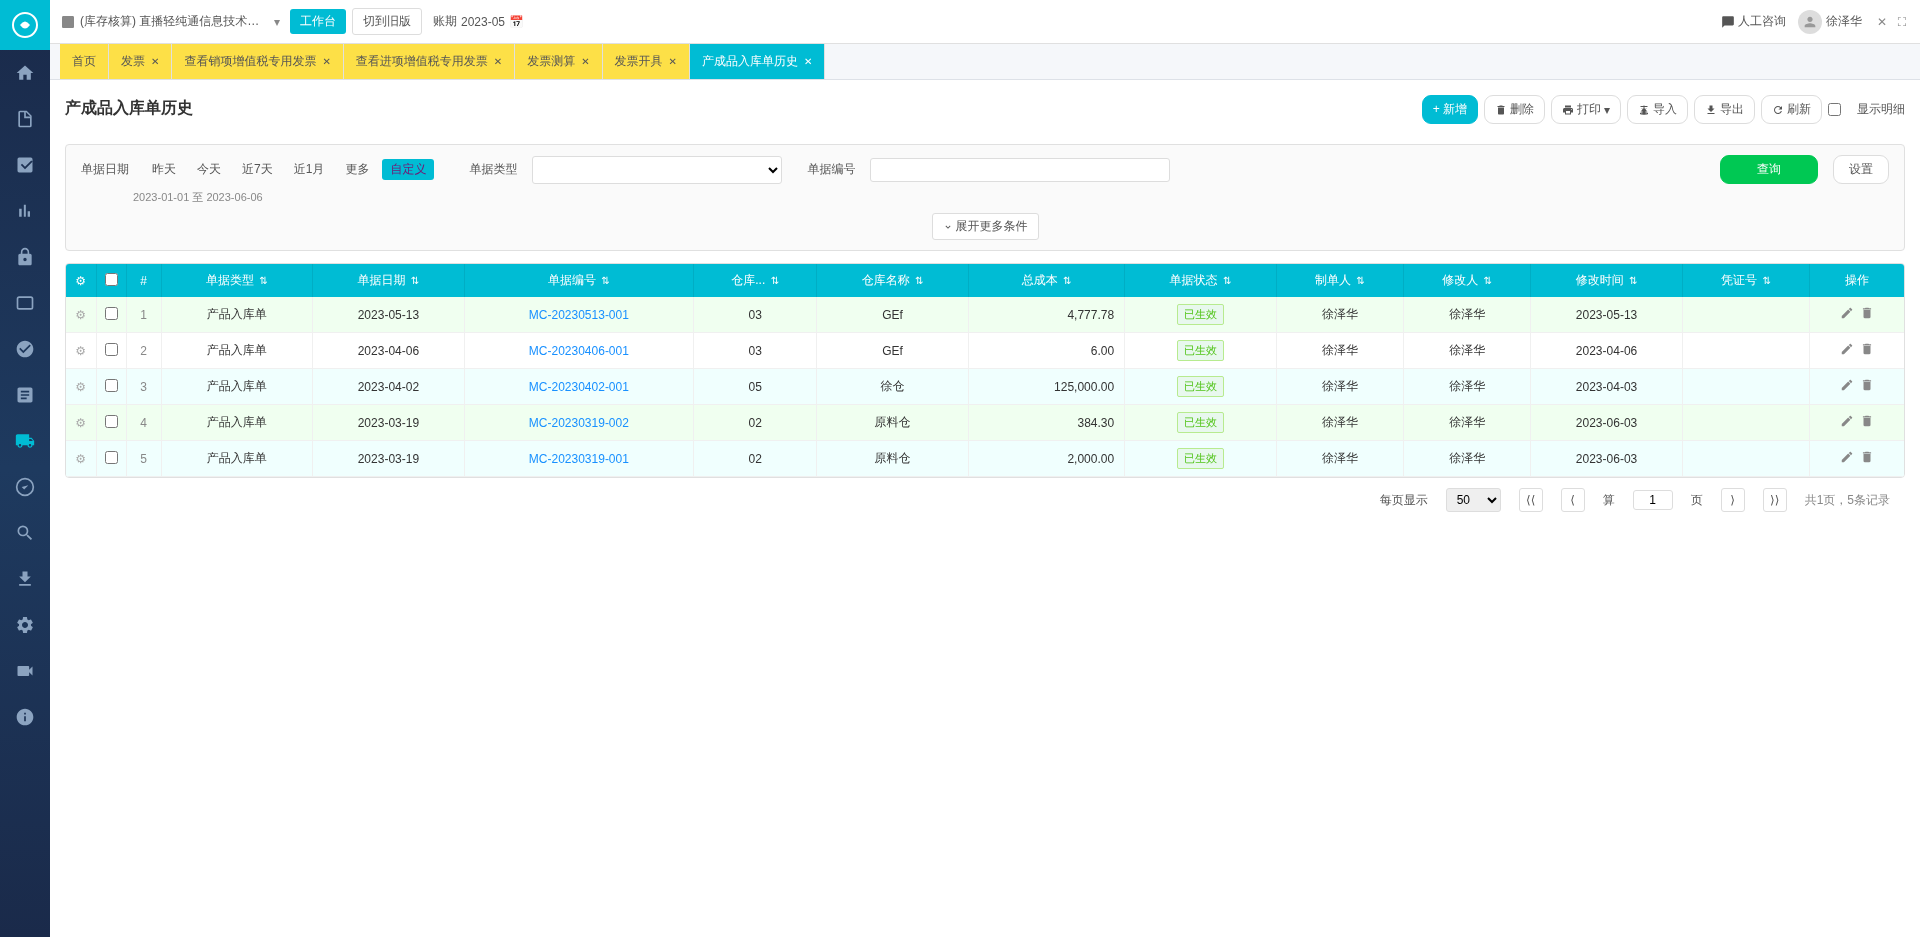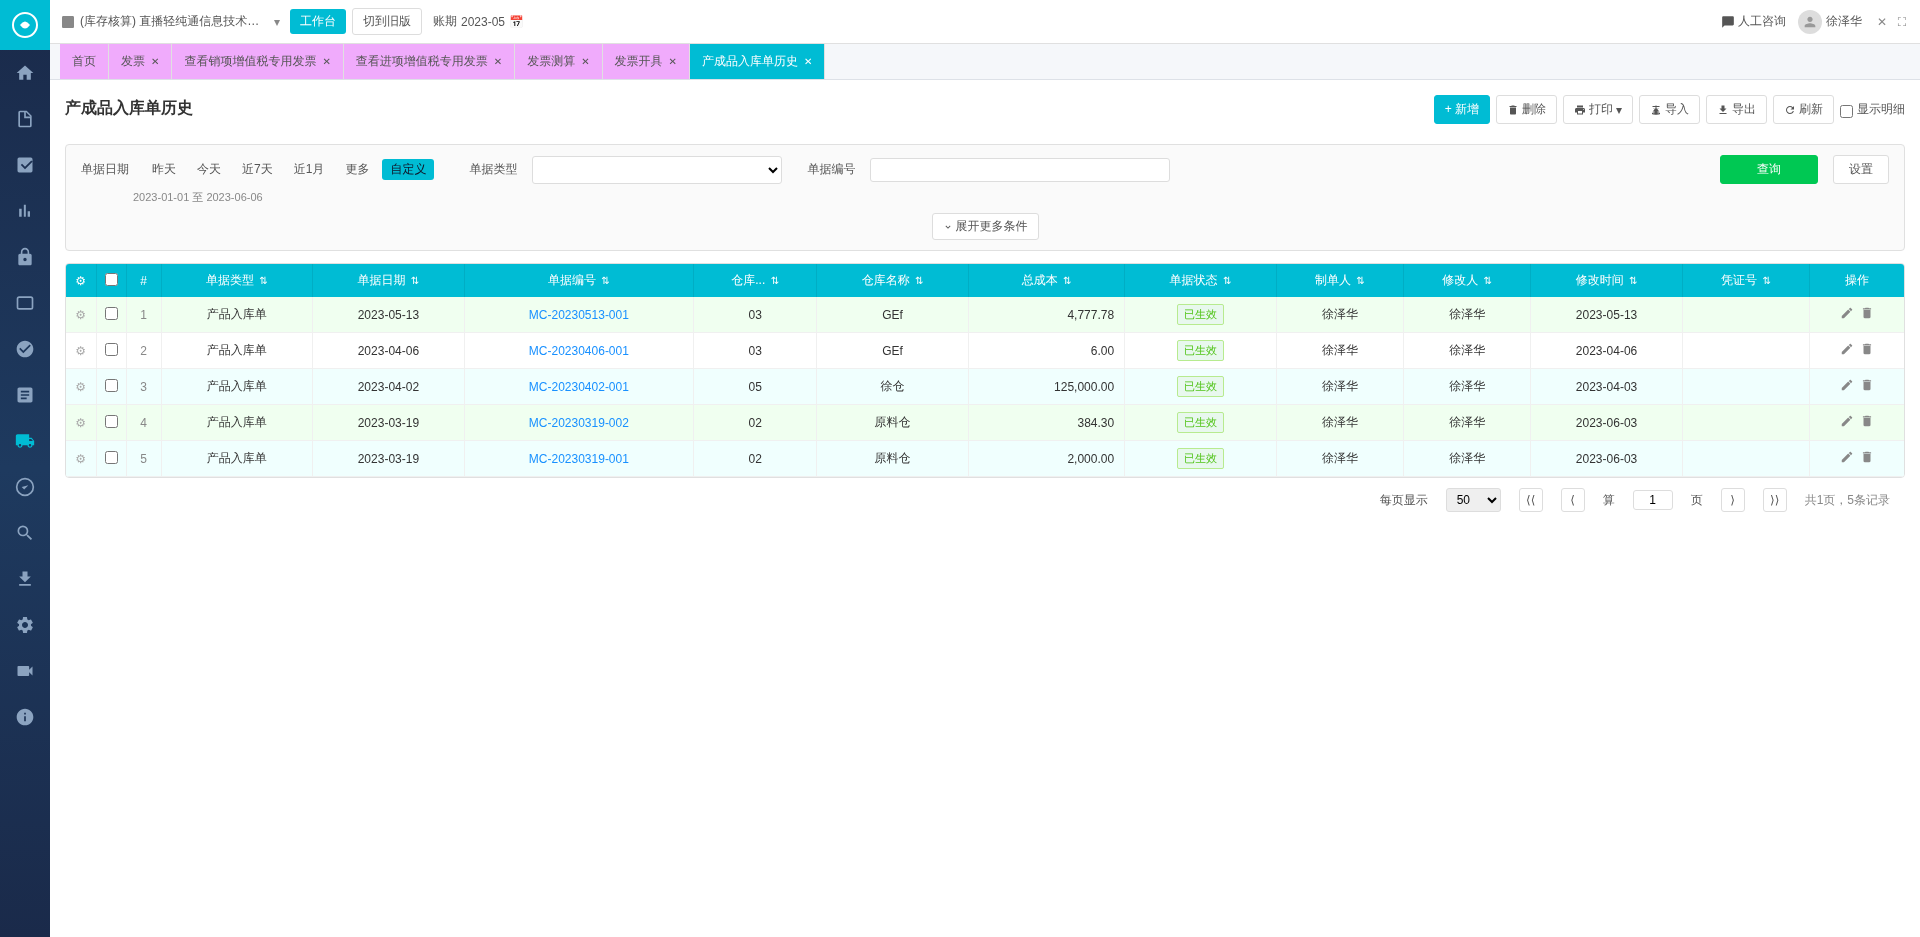--- a/index.html
+++ b/index.html
@@ -29,44 +29,44 @@
     .topbar-period { font-size: 12px; color: #555; margin-left: 8px; display: flex; align-items: center; gap: 4px; }
     .topbar-right { margin-left: auto; display: flex; align-items: center; gap: 12px; font-size: 12px; color: #555; }
 
     
     .tabbar {
       position: fixed; left: 50px; top: 44px; right: 0; height: 36px; background: #f5f7fa;
       border-bottom: 1px solid #dde1e7; display: flex; align-items: center; padding: 0 10px; z-index: 98; overflow: hidden;
     }
     .tab {
       display: flex; align-items: center; padding: 0 12px; height: 36px; font-size: 12px; color: #555; cursor: pointer;
-      border-right: 1px solid #e0e0e0; white-space: nowrap; background: #f0abfc;
+      border-right: 1px solid #e0e0e0; white-space: nowrap; background: #fde047;
     }
     .tab.active { background: #00bcd4; color: #fff; }
     .tab .tab-close { margin-left: 6px; font-size: 10px; cursor: pointer; }
     .tab-first { font-size: 12px; }
 
     
     .main-content {
       margin-left: 50px; margin-top: 80px; padding: 15px; background: #fff; min-height: calc(937px - 80px);
     }
 
     .page-title { font-size: 16px; font-weight: bold; color: #333; margin-bottom: 12px; }
 
     
     .toolbar { display: flex; align-items: center; justify-content: flex-end; gap: 6px; margin-bottom: 10px; }
-    .toolbar-btn { display: flex; align-items: center; gap: 3px; padding: 5px 10px; border: 1px solid #ddd; background: #fff; border-radius: 3px; cursor: pointer; font-size: 12px; color: #555; }
+    .toolbar-btn { display: flex; align-items: center; gap: 3px; padding: 5px 10px; border: 1px solid #ddd; background: #fff; border-radius: 9px; cursor: pointer; font-size: 12px; color: #555; }
 
     
     .filter-area { border: 1px solid #e0e0e0; border-radius: 4px; padding: 10px 15px; margin-bottom: 12px; background: #fafafa; }
     .filter-row { display: flex; align-items: center; gap: 15px; flex-wrap: wrap; }
     .filter-label { font-size: 12px; color: #555; white-space: nowrap; }
     .filter-dates { display: flex; align-items: center; gap: 5px; font-size: 12px; color: #555; }
     .filter-date-chip { padding: 2px 8px; border-radius: 2px; cursor: pointer; color: #555; }
-    .filter-date-chip.active { background: #00bcd4; color: #0f172a; border-radius: 3px; }
+    .filter-date-chip.active { background: #00bcd4; color: #701a75; border-radius: 3px; }
     .filter-input { border: 1px solid #ddd; border-radius: 3px; padding: 4px 8px; font-size: 12px; width: 200px; }
     .filter-select { border: 1px solid #ddd; border-radius: 3px; padding: 4px 8px; font-size: 12px; width: 250px; height: 28px; background: #fff; }
     .filter-expand-btn { display: flex; align-items: center; justify-content: center; gap: 3px; color: #555; font-size: 12px; cursor: pointer; padding: 4px 10px; border: 1px solid #ddd; background: #fff; border-radius: 3px; }
 
     
     .table-container { border: 1px solid #e0e0e0; border-radius: 4px; overflow: hidden; }
     table { width: 100%; border-collapse: collapse; font-size: 12px; }
     thead tr { background: #00bcd4; color: #fff; }
     thead th { padding: 8px 6px; text-align: center; white-space: nowrap; border-right: 1px solid #00adc4; font-weight: normal; }
     thead th:last-child { border-right: none; }
@@ -96,21 +96,21 @@
     .num-col { width: 35px; }
 
     
     .sort-indicator { font-size: 10px; margin-left: 2px; }
 
     
     .window-controls { display: flex; align-items: center; gap: 4px; }
     .win-btn { width: 16px; height: 16px; display: flex; align-items: center; justify-content: center; cursor: pointer; color: #888; }
 
     .header-settings { width: 30px; text-align: center; }
-    .display-toggle { display: flex; align-items: flex-end; gap: 4px; font-size: 12px; color: #555; }
+    .display-toggle { display: flex; align-items: center; gap: 16px; font-size: 12px; color: #555; }
     .display-toggle input { cursor: pointer; }
   </style>
 </head>
 <body>
 
 <div class="sidebar">
   <div class="sidebar-logo">
     <svg viewBox="0 0 30 30" fill="none">
       <circle cx="15" cy="15" r="12" stroke="#fff" stroke-width="2"></circle>
       <path d="M10 15 Q15 8 20 15 Q15 22 10 15Z" fill="#fff"></path>

